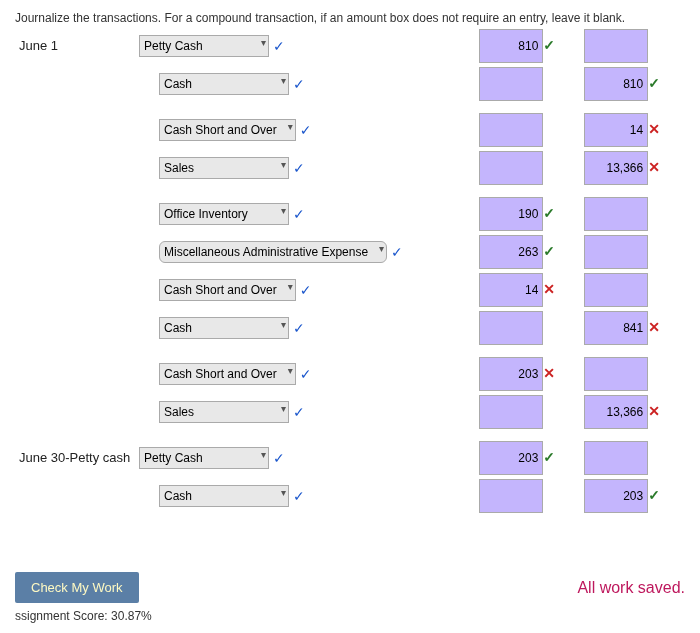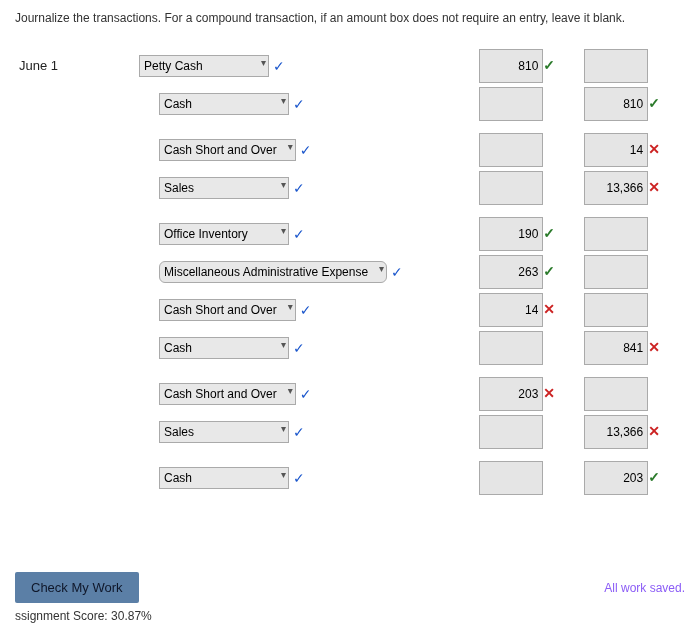--- a/index.html
+++ b/index.html
@@ -8,21 +8,21 @@
       font-size: 13px;
       background: #fff;
       padding: 10px 15px;
       width: 700px;
       min-height: 633px;
       position: relative;
     }
     .instruction {
       font-size: 12px;
       color: #333;
-      margin-bottom: 20px;
+      margin-bottom: 0;
       line-height: 1.4;
     }
     .journal-table {
       width: 100%;
       border-collapse: collapse;
     }
     .journal-table td {
       padding: 2px 4px;
       vertical-align: middle;
     }
@@ -78,21 +78,21 @@
     .check-icon.blue {
       color: #1a56cc;
     }
     .amount-input {
       width: 64px;
       height: 22px;
       border: 1px solid #aaa;
       padding: 16px 4px;
       font-size: 12px;
       text-align: right;
-      background: #e5e5e5;
+      background: #c4b5fd;
     }
     .status-icon {
       font-size: 14px;
       font-weight: bold;
       cursor: pointer;
     }
     .status-check {
       color: #2a7a2a;
     }
     .status-x {
@@ -106,30 +106,30 @@
       bottom: 30px;
       left: 0;
       right: 0;
       padding: 0 15px;
       display: flex;
       align-items: center;
       justify-content: space-between;
     }
     .check-work-btn {
       background: #5b7fa6;
-      color: #0f172a;
+      color: #fef9c3;
       border: none;
       padding: 8px 16px;
       font-size: 13px;
       cursor: pointer;
       border-radius: 2px;
     }
     .all-saved {
-      color: #8b5cf6;
-      font-size: 12px;
+      color: #be185d;
+      font-size: 16px;
     }
     .score-line {
       position: absolute;
       bottom: 10px;
       left: 15px;
       font-size: 12px;
       color: #333;
     }
   </style>
 </head>
@@ -253,20 +253,31 @@
           <div class="account-wrapper indented">
             <div class="select-box-wrapper"><div class="select-display" style="min-width: 130px;">Sales</div></div>
             <span class="check-icon blue">✓</span>
           </div>
         </td>
         <td style="padding-right: 4px;"><input type="text" class="amount-input" style=""></td>
         <td><input type="text" class="amount-input" value="13,366" style=""><span class="status-icon status-x">✕</span></td>
       </tr>
       <tr class="spacer-row">
         <td colspan="4"></td>
+      </tr>
+      <tr>
+        <td class="date-cell">June 30-Petty cash</td>
+        <td class="account-cell">
+          <div class="account-wrapper">
+            <div class="select-box-wrapper"><div class="select-display" style="min-width: 130px;">Petty Cash</div></div>
+            <span class="check-icon blue">✓</span>
+          </div>
+        </td>
+        <td style="padding-right: 4px;"><input type="text" class="amount-input" value="203" style=""><span class="status-icon status-check">✓</span></td>
+        <td><input type="text" class="amount-input" style=""></td>
       </tr>
       <tr>
         <td class="date-cell"></td>
         <td class="account-cell">
           <div class="account-wrapper indented">
             <div class="select-box-wrapper"><div class="select-display" style="min-width: 130px;">Cash</div></div>
             <span class="check-icon blue">✓</span>
           </div>
         </td>
         <td style="padding-right: 4px;"><input type="text" class="amount-input" style=""></td>

